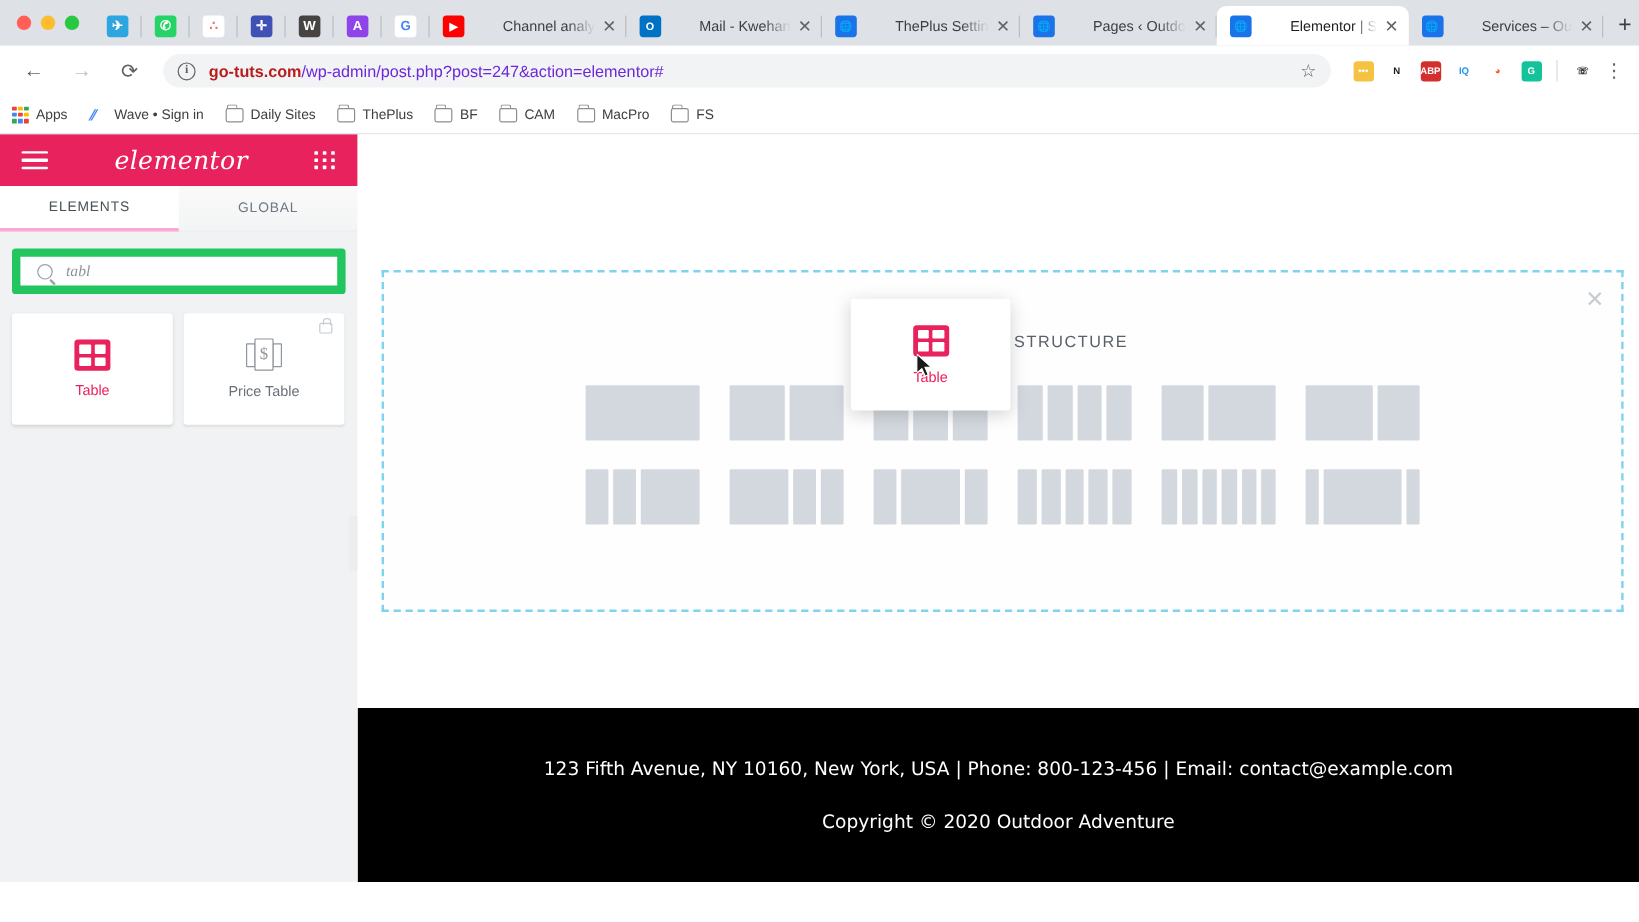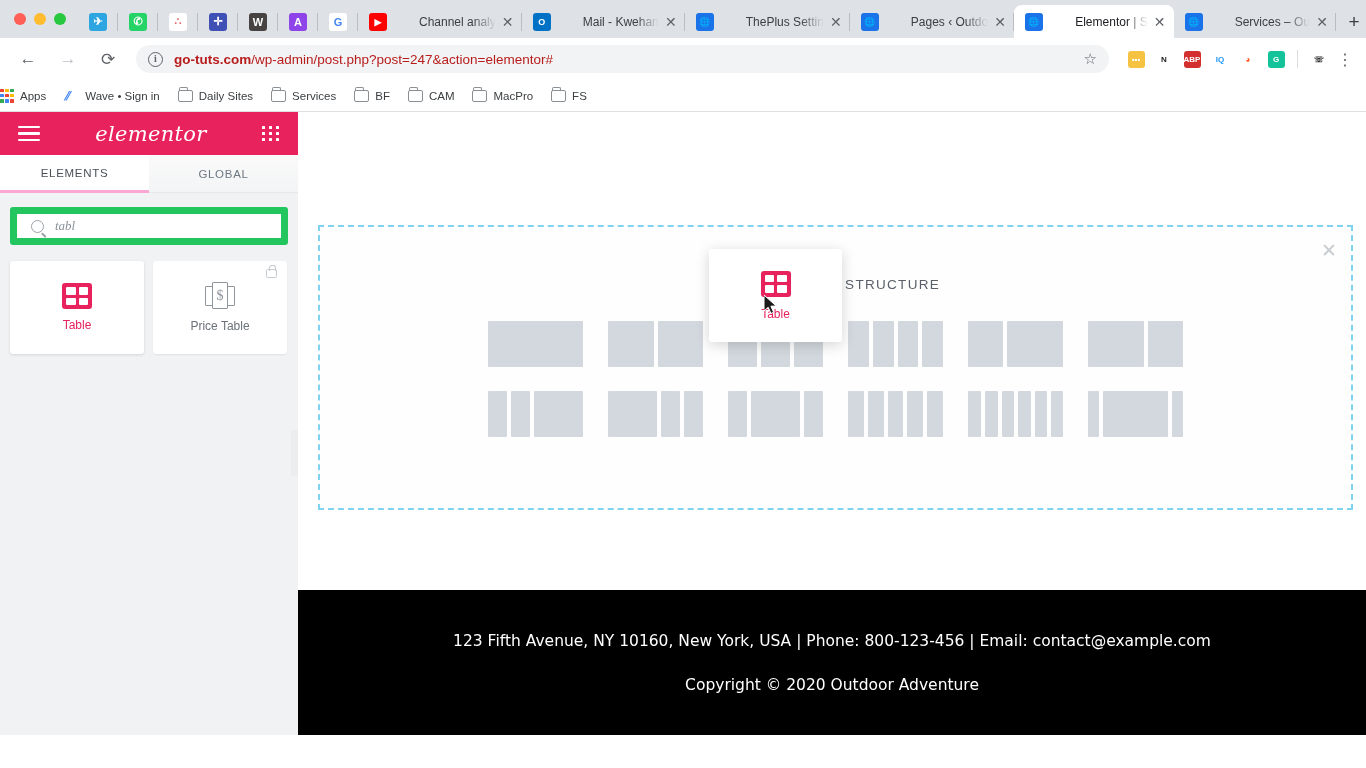--- a/index.html
+++ b/index.html
@@ -96,32 +96,32 @@
     font-size: 13.5px; color: #202124;
   }
   .omnibox .info-ic {
     width: 15px; height: 15px; border: 1.4px solid #5f6368;
     border-radius: 50%; margin-right: 11px;
     font-size: 10px; color: #5f6368; font-weight: bold;
     display: flex; align-items: center; justify-content: center;
     line-height: 1; flex: 0 0 15px; font-family: "Liberation Serif", serif;
   }
   .omnibox .url-bold { font-weight: bold; color: #b91c1c; }
-  .omnibox .url-rest { color: #b91c1c; }
+  .omnibox .url-rest { color: #6d28d9; }
   .omnibox .star { margin-left: auto; color: #5f6368; font-size: 15px; }
   .ext-icons { display: flex; align-items: center; gap: 2px; padding-left: 6px; }
   .ext { width: 26px; height: 26px; display: flex; align-items: center;
          justify-content: center; font-size: 11px; }
   .ext-sep { width: 1px; height: 18px; background: #dadce0; margin: 0 6px; }
   .menu-dots { width: 26px; display:flex; align-items:center; justify-content:center;
                color: #5f6368; font-size: 16px; }
 
   .bookmarks {
     height: 32px; background: #fff;
-    display: flex; align-items: center; padding: 0 0;
+    display: flex; align-items: center; padding: 0 10px;
     border-bottom: 1px solid #e0e0e0;
   }
   .bm { display: flex; align-items: center; font-size: 11.5px;
         color: #3c4043; margin-right: 18px; white-space: nowrap; }
   .bm .folder {
     width: 15px; height: 12px; margin-right: 6px;
     border: 1.4px solid #8a8f94; border-radius: 2px;
     position: relative; flex: 0 0 15px;
   }
   .bm .folder::before {
@@ -451,21 +451,21 @@
       <div class="bm">
         <span style="display:inline-block;width:15px;height:14px;margin-right:6px;color:#4285f4;font-weight:bold;font-style:italic;font-size:12px;line-height:14px;">⫽</span>
         <span>Wave • Sign in</span>
       </div>
       <div class="bm">
         <span class="folder"></span>
         <span>Daily Sites</span>
       </div>
       <div class="bm">
         <span class="folder"></span>
-        <span>Services</span>
+        <span>ThePlus</span>
       </div>
       <div class="bm">
         <span class="folder"></span>
         <span>BF</span>
       </div>
       <div class="bm">
         <span class="folder"></span>
         <span>CAM</span>
       </div>
       <div class="bm">

